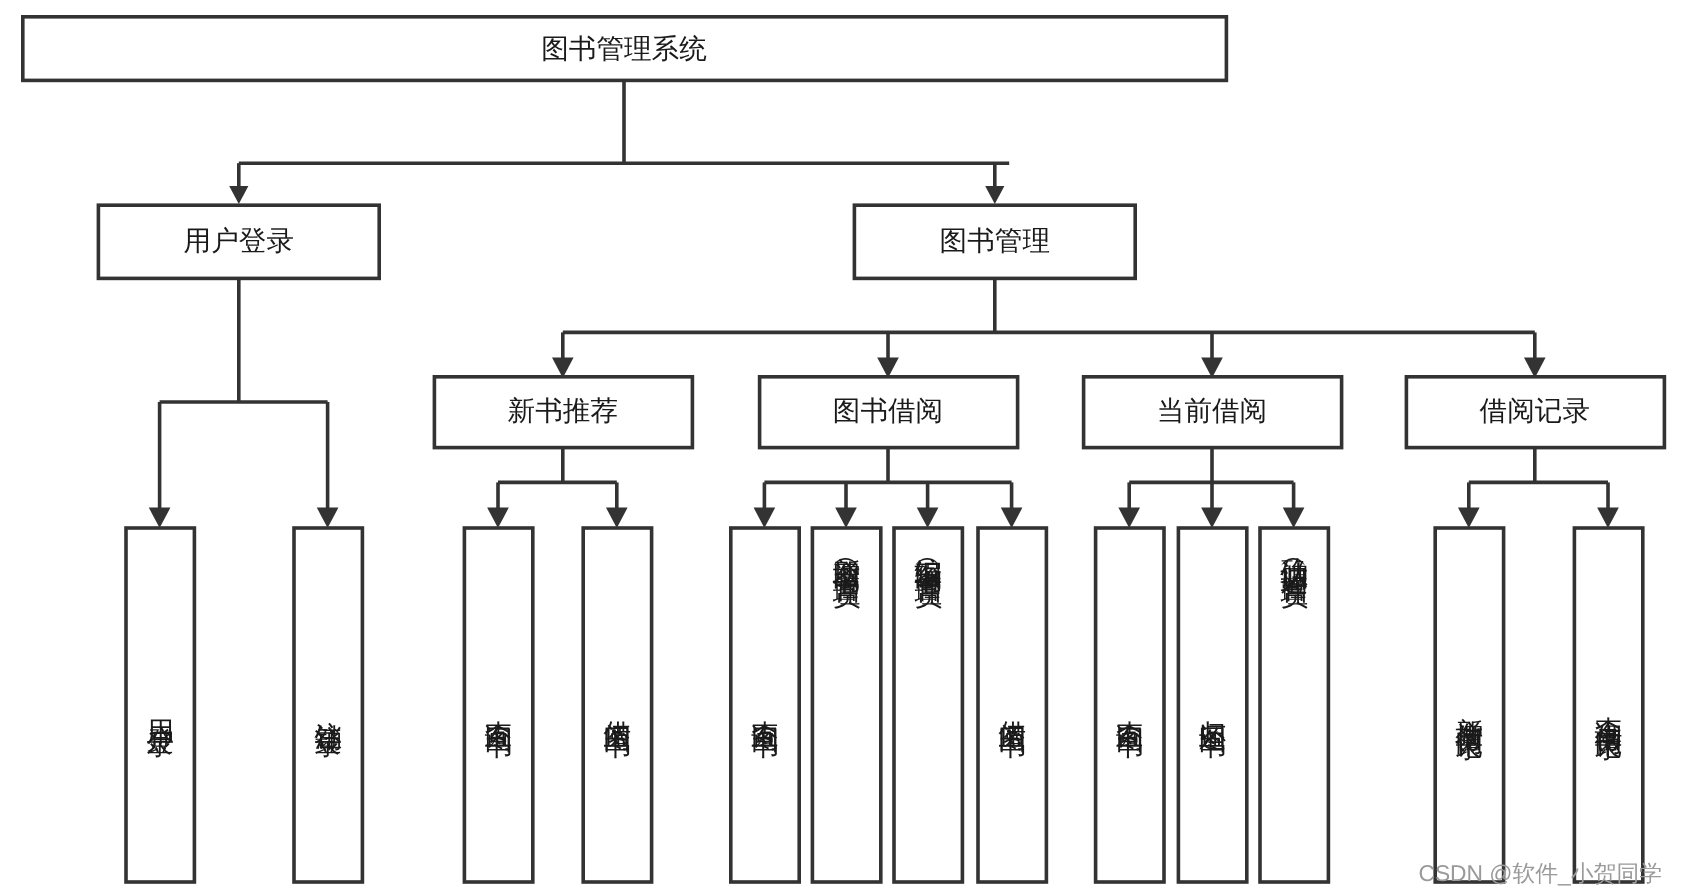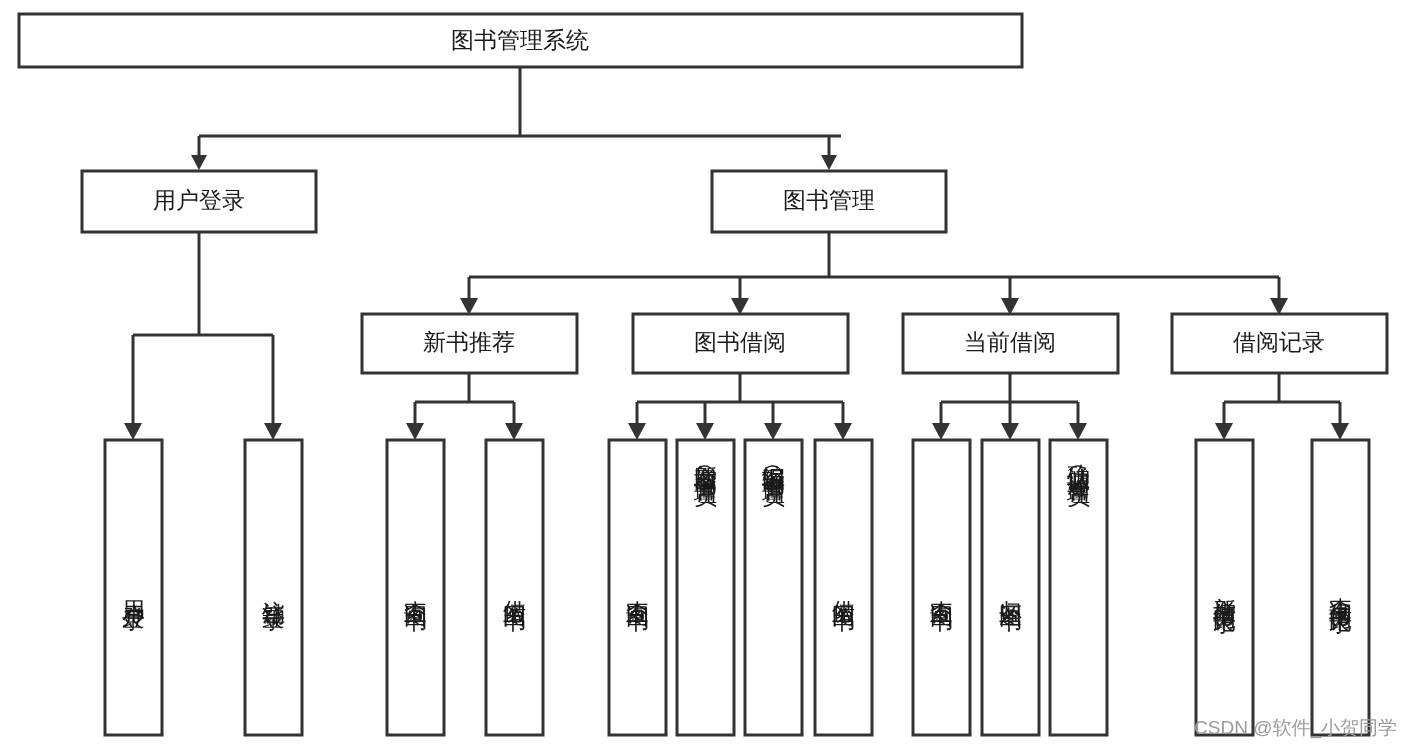--- a/index.html
+++ b/index.html
@@ -38,21 +38,21 @@
   }
   .node-label-h {
     font-family: "Liberation Sans", "DejaVu Sans", sans-serif;
     font-size: 23px;
     fill: #1a1a1a;
     text-anchor: middle;
     dominant-baseline: middle;
   }
   .watermark {
     position: absolute;
-    right: 8px;
+    right: 20px;
     bottom: 6px;
     font-family: "Liberation Sans", "DejaVu Sans", sans-serif;
     font-size: 19px;
     color: #9a9a9a;
     white-space: nowrap;
     pointer-events: none;
     user-select: none;
     margin-left: 13px;
   }
 </style>

